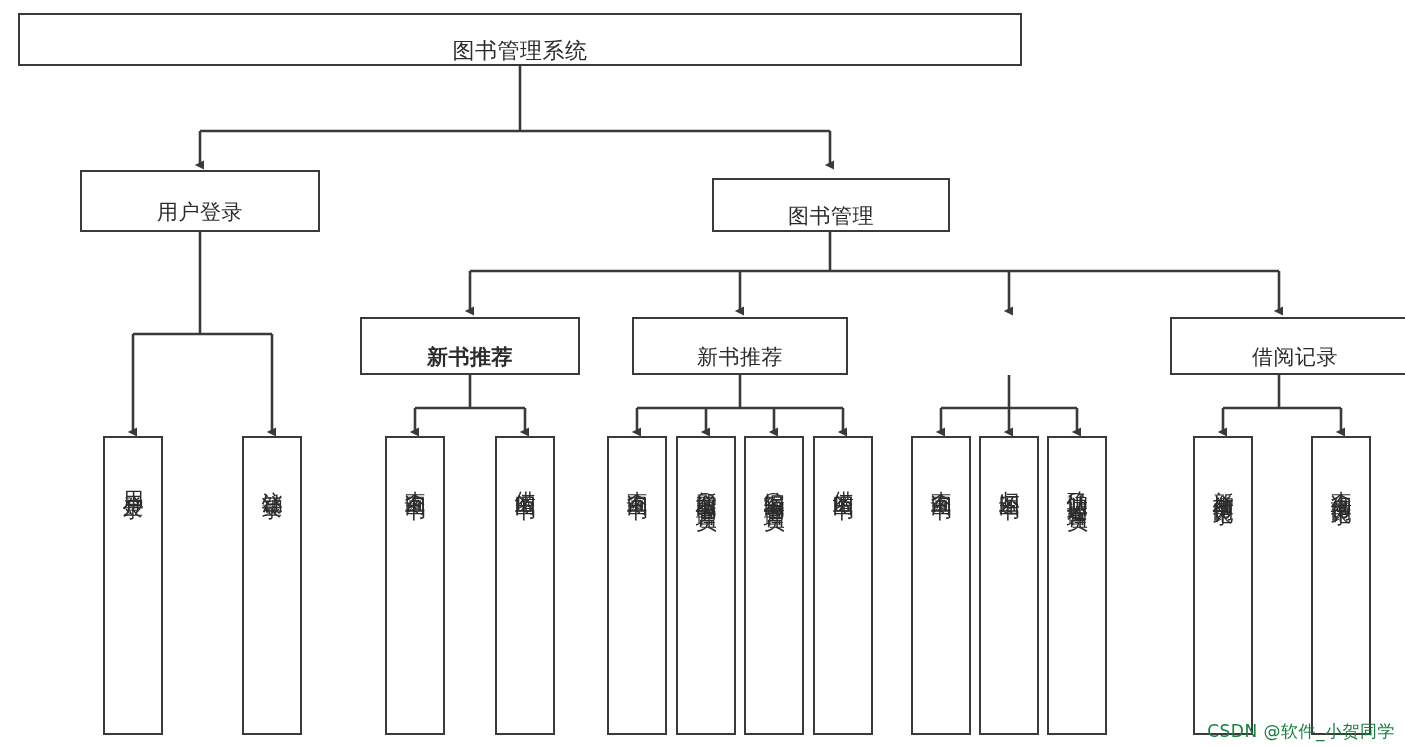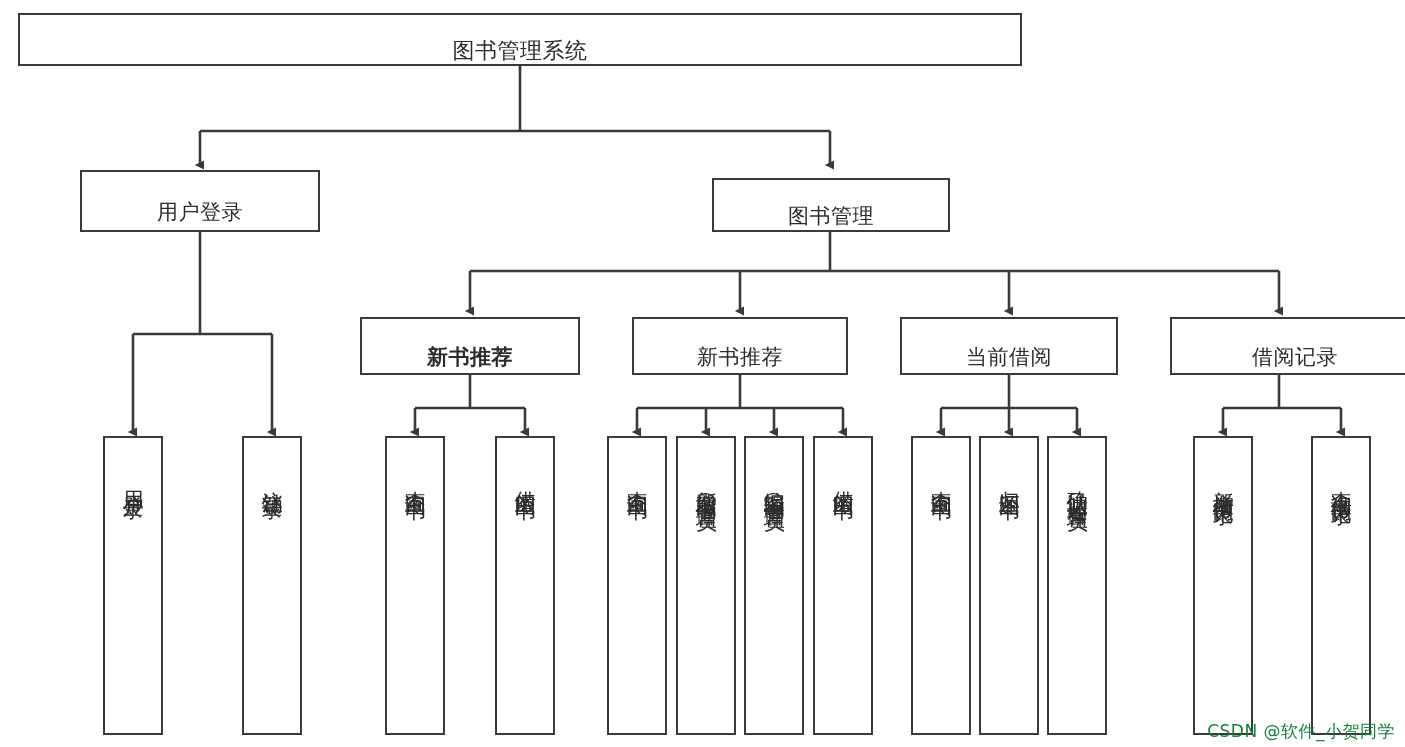--- a/index.html
+++ b/index.html
@@ -146,23 +146,20 @@
   </div>
 
   <div class="node horiz" style="left:360px; top:317px; width:220px; height:58px;font-weight:bold;">
     <span class="node-label">新书推荐</span>
   </div>
 
   <div class="node horiz" style="left:632px; top:317px; width:216px; height:58px;">
     <span class="node-label">新书推荐</span>
   </div>
 
-  <div class="node horiz" style="left:900px; top:317px; width:218px; height:58px;">
-    <span class="node-label">当前借阅</span>
-  </div>
 
   <div class="node horiz" style="left:1170px; top:317px; width:250px; height:58px;">
     <span class="node-label">借阅记录</span>
   </div>
 
   <div class="node vert" style="left:103px; top:436px; width:60px; height:299px;">
     <span class="node-label">用户登录</span>
   </div>
   <div class="node vert" style="left:242px; top:436px; width:60px; height:299px;">
     <span class="node-label">注销登录</span>

